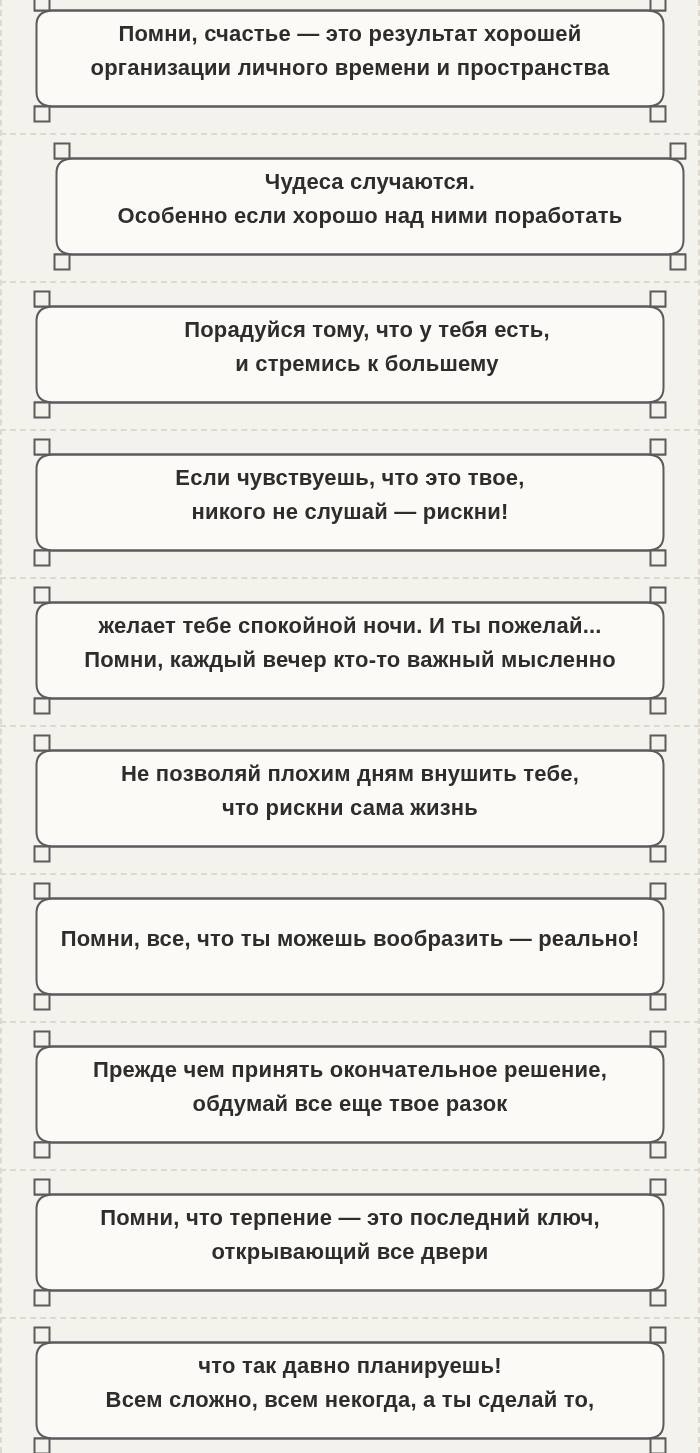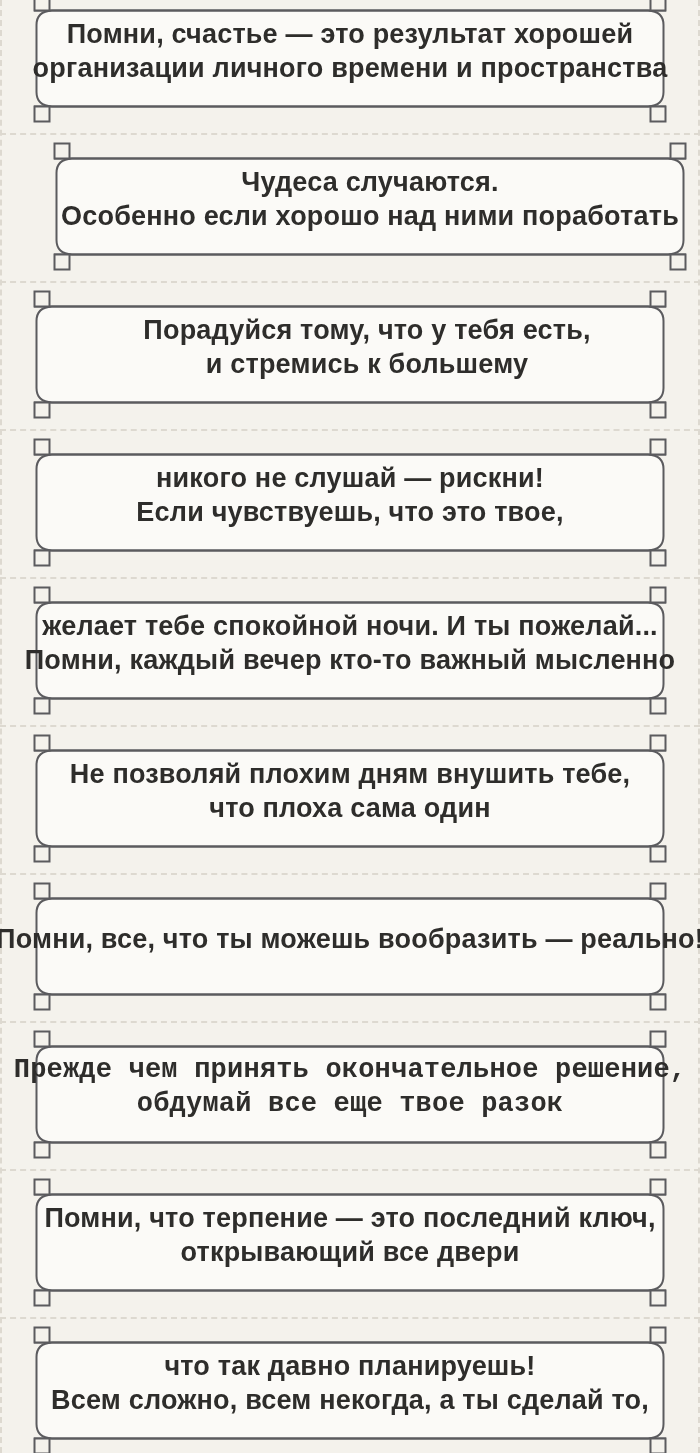--- a/index.html
+++ b/index.html
@@ -34,21 +34,21 @@
     position: absolute;
     left: 52px;
     right: 52px;
     top: 30px;
     height: 74px;
     display: flex;
     flex-direction: column;
     align-items: center;
     justify-content: center;
     text-align: center;
-    font-size: 27px;
+    font-size: 22px;
     line-height: 34px;
     font-weight: 700;
     color: var(--text, #2e2d2b);
     letter-spacing: 0.2px;
   }
   .quote .line {
     white-space: nowrap;
   }
   .cut-h {
     position: absolute;
@@ -153,22 +153,22 @@
                L 36.5 41
                C 36.5 31.5 42.5 27 52 26.5 Z" fill="var(--cardfill, #fbfaf7)" stroke="currentColor" stroke-width="2"></path>
       <line x1="34" y1="26.5" x2="666" y2="26.5" stroke="currentColor" stroke-width="2"></line>
       <line x1="34" y1="122.5" x2="666" y2="122.5" stroke="currentColor" stroke-width="2"></line>
       <rect x="34.5" y="11.5" width="15" height="15" fill="var(--bg, #f4f2ec)" stroke="currentColor" stroke-width="2"></rect>
       <rect x="650.5" y="11.5" width="15" height="15" fill="var(--bg, #f4f2ec)" stroke="currentColor" stroke-width="2"></rect>
       <rect x="34.5" y="122.5" width="15" height="15" fill="var(--bg, #f4f2ec)" stroke="currentColor" stroke-width="2"></rect>
       <rect x="650.5" y="122.5" width="15" height="15" fill="var(--bg, #f4f2ec)" stroke="currentColor" stroke-width="2"></rect>
     </svg>
     <div class="quote">
+        <span class="line">Если чувствуешь, что это твое,</span>
         <span class="line">никого не слушай — рискни!</span>
-        <span class="line">Если чувствуешь, что это твое,</span>
       </div>
   </div>
     <div class="cut-h" style="top: 577px;"></div>
     <div class="card" style="top: 576px;">
     <svg viewBox="0 0 700 150" width="700" height="150">
       <path d="M 52 26.5 L 648 26.5
                C 657.5 27 663.5 31.5 663.5 41
                L 663.5 108
                C 663.5 117.5 657.5 122 648 122.5
                L 52 122.5
@@ -200,21 +200,21 @@
                C 36.5 31.5 42.5 27 52 26.5 Z" fill="var(--cardfill, #fbfaf7)" stroke="currentColor" stroke-width="2"></path>
       <line x1="34" y1="26.5" x2="666" y2="26.5" stroke="currentColor" stroke-width="2"></line>
       <line x1="34" y1="122.5" x2="666" y2="122.5" stroke="currentColor" stroke-width="2"></line>
       <rect x="34.5" y="11.5" width="15" height="15" fill="var(--bg, #f4f2ec)" stroke="currentColor" stroke-width="2"></rect>
       <rect x="650.5" y="11.5" width="15" height="15" fill="var(--bg, #f4f2ec)" stroke="currentColor" stroke-width="2"></rect>
       <rect x="34.5" y="122.5" width="15" height="15" fill="var(--bg, #f4f2ec)" stroke="currentColor" stroke-width="2"></rect>
       <rect x="650.5" y="122.5" width="15" height="15" fill="var(--bg, #f4f2ec)" stroke="currentColor" stroke-width="2"></rect>
     </svg>
     <div class="quote">
         <span class="line">Не позволяй плохим дням внушить тебе,</span>
-        <span class="line">что плоха сама один</span>
+        <span class="line">что рискни сама жизнь</span>
       </div>
   </div>
     <div class="cut-h" style="top: 873px;"></div>
     <div class="card" style="top: 872px;">
     <svg viewBox="0 0 700 150" width="700" height="150">
       <path d="M 52 26.5 L 648 26.5
                C 657.5 27 663.5 31.5 663.5 41
                L 663.5 108
                C 663.5 117.5 657.5 122 648 122.5
                L 52 122.5
@@ -226,21 +226,21 @@
       <rect x="34.5" y="11.5" width="15" height="15" fill="var(--bg, #f4f2ec)" stroke="currentColor" stroke-width="2"></rect>
       <rect x="650.5" y="11.5" width="15" height="15" fill="var(--bg, #f4f2ec)" stroke="currentColor" stroke-width="2"></rect>
       <rect x="34.5" y="122.5" width="15" height="15" fill="var(--bg, #f4f2ec)" stroke="currentColor" stroke-width="2"></rect>
       <rect x="650.5" y="122.5" width="15" height="15" fill="var(--bg, #f4f2ec)" stroke="currentColor" stroke-width="2"></rect>
     </svg>
     <div class="quote">
         <span class="line">Помни, все, что ты можешь вообразить — реально!</span>
       </div>
   </div>
     <div class="cut-h" style="top: 1021px;"></div>
-    <div class="card" style="top: 1020px; font-family: Liberation Mono, monospace;">
+    <div class="card" style="top: 1020px;">
     <svg viewBox="0 0 700 150" width="700" height="150">
       <path d="M 52 26.5 L 648 26.5
                C 657.5 27 663.5 31.5 663.5 41
                L 663.5 108
                C 663.5 117.5 657.5 122 648 122.5
                L 52 122.5
                C 42.5 122 36.5 117.5 36.5 108
                L 36.5 41
                C 36.5 31.5 42.5 27 52 26.5 Z" fill="var(--cardfill, #fbfaf7)" stroke="currentColor" stroke-width="2"></path>
       <line x1="34" y1="26.5" x2="666" y2="26.5" stroke="currentColor" stroke-width="2"></line>

